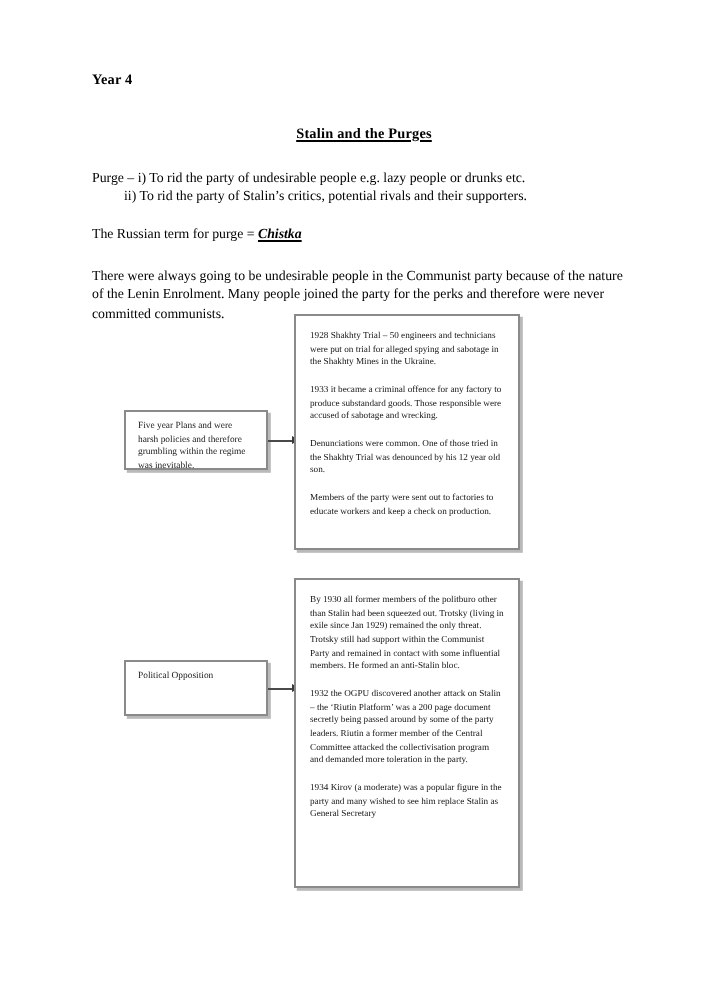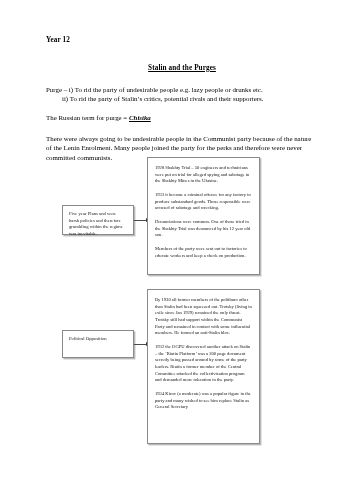--- a/index.html
+++ b/index.html
@@ -130,21 +130,21 @@
   #conn-2 .hline { width: 13px; }
   #conn-2 .arrow-head { left: 12px; }
 </style>
 </head>
 <body>
 
 <div class="page">
 
   <div class="prose">
 
-    <div class="year">Year 12</div>
+    <div class="year">Year 4</div>
 
     <div class="title-wrap">
       <span class="doc-title">Stalin and the Purges</span>
     </div>
 
     <div class="para">
       <span>Purge – i) To rid the party of undesirable people e.g. lazy people or drunks etc.</span>
       <span class="indent-line">ii) To rid the party of Stalin’s critics, potential rivals and their supporters.</span>
     </div>
 

